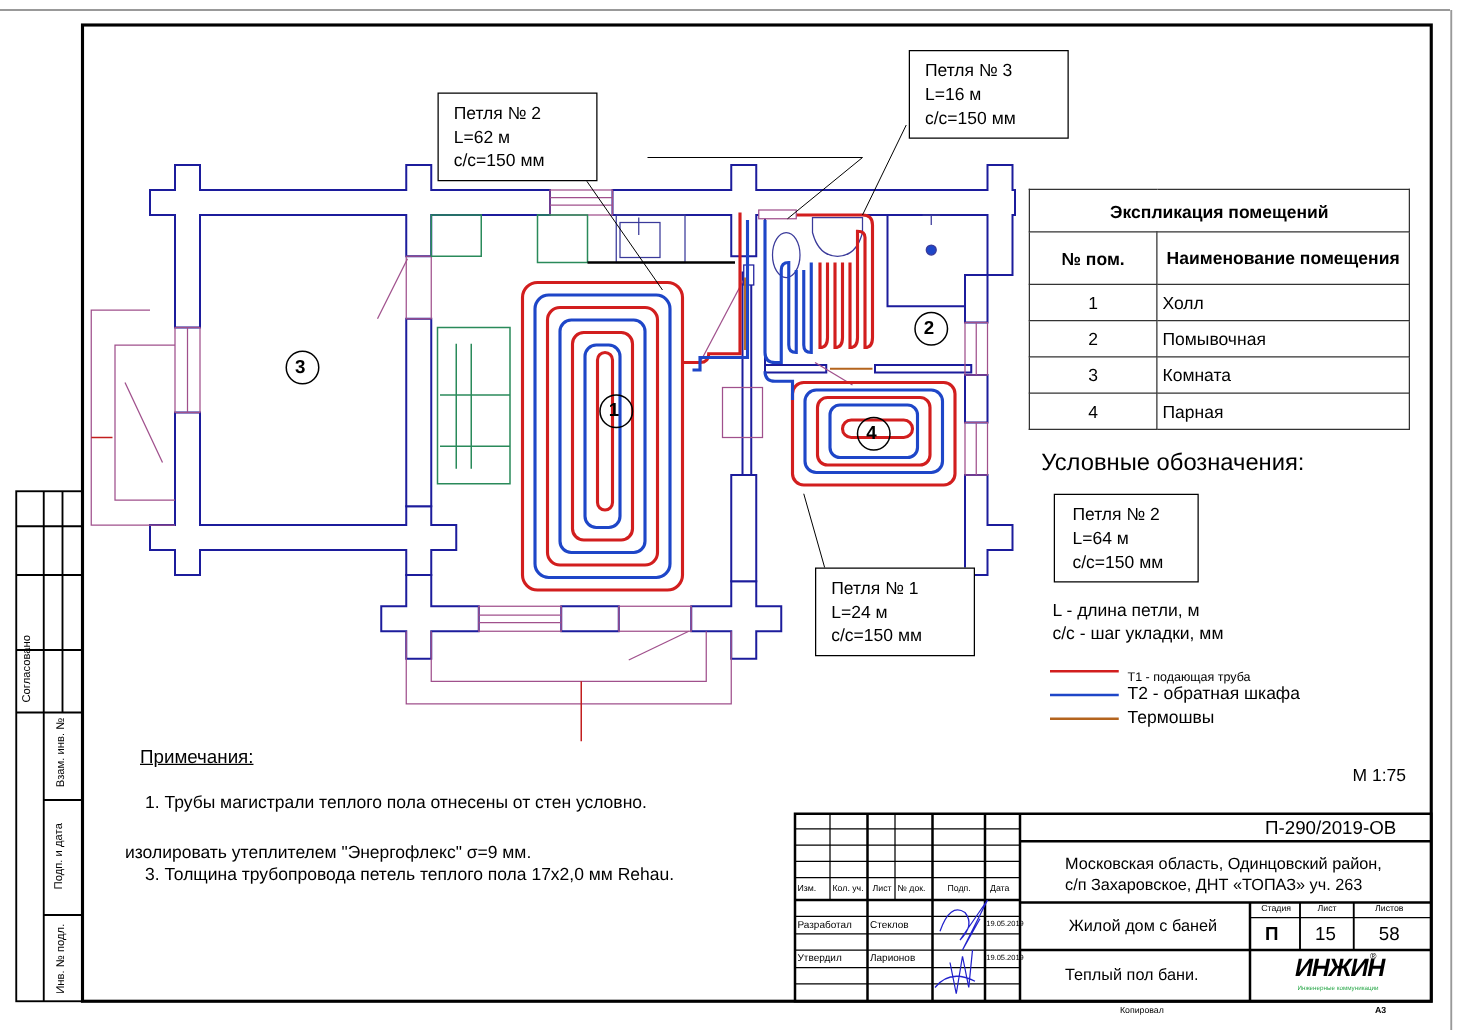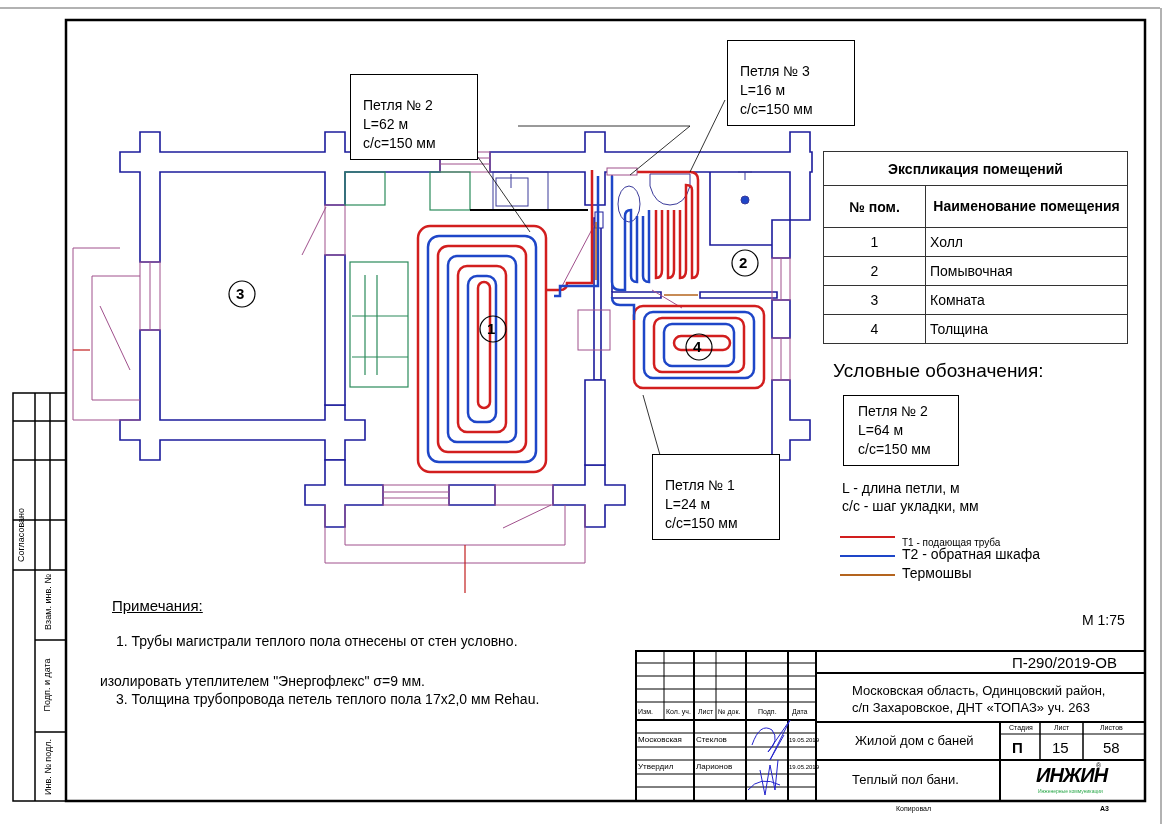--- a/index.html
+++ b/index.html
@@ -1,19 +1,19 @@
 <!DOCTYPE html>
 <html><head>
 <meta charset="utf-8">
 <style>
   html, body { margin:0; padding:0; background:#ffffff; }
   body { width:1166px; height:824px; position:relative; overflow:hidden; font-family:"Liberation Sans", sans-serif; color:#000; }
   #sheet { position:absolute; left:0; top:0; width:1166px; height:824px; }
   .txt { position:absolute; font-family:"Liberation Sans", sans-serif; color:#000; white-space:nowrap; }
-  .callout { position:absolute; border:1.5px solid #000; background:#fff; padding:21px 10px 6px 12px; font-size:14px; line-height:19px; }
+  .callout { position:absolute; border:1.5px solid #000; background:#fff; padding:6px 10px 6px 12px; font-size:14px; line-height:19px; }
   .callout div { white-space:nowrap; }
   table.expl { position:absolute; left:823px; top:151px; width:305px; border-collapse:collapse; font-size:14px; }
   table.expl td, table.expl th { border:1px solid #333; padding:0 4px; }
   table.expl th { font-weight:bold; }
   .legend-line { position:absolute; height:2px; width:55px; }
 </style>
 </head>
 <body>
 
 <div id="sheet">
@@ -237,21 +237,21 @@
     <tr style="height:29px">
           <td style="text-align:center">2</td>
           <td>Помывочная</td>
         </tr>
     <tr style="height:29px">
           <td style="text-align:center">3</td>
           <td>Комната</td>
         </tr>
     <tr style="height:29px">
           <td style="text-align:center">4</td>
-          <td>Толщина</td>
+          <td>Парная</td>
         </tr>
   </tbody>
     </table>
 
   <span class="txt" style="left:833px;top:360px;font-size:19px">Условные обозначения:</span>
   <div class="callout" style="left:843px;top:395px;width:92px;padding:6px 8px 6px 14px">
     <div>Петля № 2</div>
     <div>L=64 м</div>
     <div>с/с=150 мм</div>
   </div>
@@ -276,21 +276,21 @@
   <span class="txt" style="left:20px;top:597px;font-size:9px;transform:rotate(-90deg);transform-origin:center">Взам. инв. №</span>
   <span class="txt" style="left:20px;top:680px;font-size:9px;transform:rotate(-90deg);transform-origin:center">Подп. и дата</span>
   <span class="txt" style="left:20px;top:762px;font-size:9px;transform:rotate(-90deg);transform-origin:center">Инв. № подл.</span>
 
   <span class="txt" style="left:638px;top:708px;font-size:7px">Изм.</span>
   <span class="txt" style="left:666px;top:708px;font-size:7px">Кол. уч.</span>
   <span class="txt" style="left:698px;top:708px;font-size:7px">Лист</span>
   <span class="txt" style="left:718px;top:708px;font-size:7px">№ док.</span>
   <span class="txt" style="left:758px;top:708px;font-size:7px">Подп.</span>
   <span class="txt" style="left:792px;top:708px;font-size:7px">Дата</span>
-  <span class="txt" style="left:638px;top:735px;font-size:8px">Московская</span>
+  <span class="txt" style="left:638px;top:735px;font-size:8px">Разработал</span>
   <span class="txt" style="left:696px;top:735px;font-size:8px">Стеклов</span>
   <span class="txt" style="left:789px;top:737px;font-size:6px">19.05.2019</span>
   <span class="txt" style="left:638px;top:762px;font-size:8px">Утвердил</span>
   <span class="txt" style="left:696px;top:762px;font-size:8px">Ларионов</span>
   <span class="txt" style="left:789px;top:764px;font-size:6px">19.05.2019</span>
 
   <span class="txt" style="left:1012px;top:654px;font-size:15px">П-290/2019-ОВ</span>
   <span class="txt" style="left:852px;top:683px;font-size:13px">Московская область, Одинцовский район,</span>
   <span class="txt" style="left:852px;top:700px;font-size:13px">с/п Захаровское, ДНТ «ТОПАЗ» уч. 263</span>
   <span class="txt" style="left:855px;top:733px;font-size:13px">Жилой дом с баней</span>

